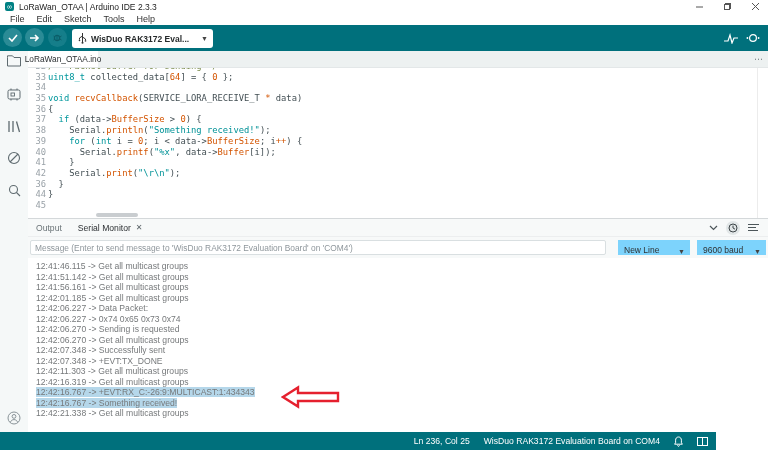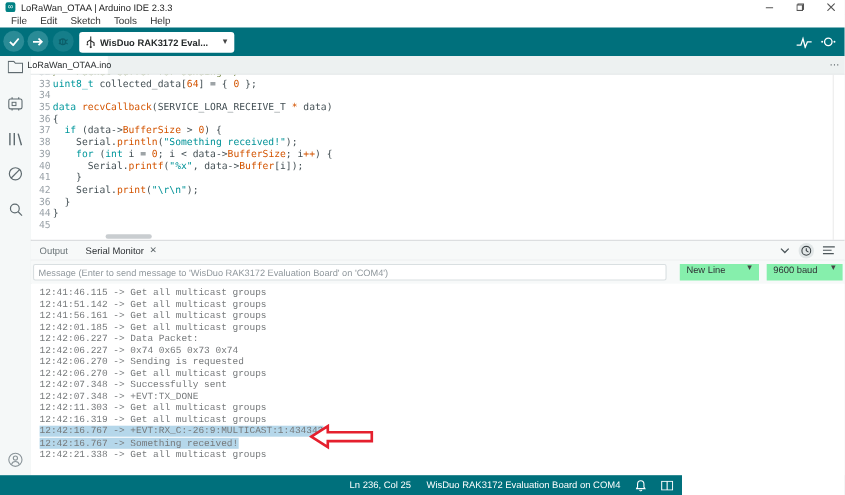--- a/index.html
+++ b/index.html
@@ -55,30 +55,30 @@
   .ptab-out{color:#6b7478;margin-left:8px;}
   .ptab-ser{color:#2d3134;margin-left:16px;display:flex;align-items:center;}
   .ptab-x{color:#5b6468;margin-left:5px;font-size:8px;}
   .picons{margin-left:auto;margin-right:8px;display:flex;align-items:center;gap:6px;}
   .picon{width:14px;height:14px;display:flex;align-items:center;justify-content:center;}
   .picon.on{background:#e1e6e7;border-radius:50%;}
   .inputrow{left:28px;top:237px;width:740px;height:21px;background:#f7f9f9;}
   .msginput{left:2px;top:3px;width:576px;height:15px;background:#fff;border:1px solid #d9dfe1;border-radius:2px;
             font-size:8.4px;color:#333;padding:0 4px;box-sizing:border-box;font-family:"Liberation Sans",sans-serif;}
   .msginput::placeholder{color:#8f979c;}
-  .dd{top:3px;height:15px;background:#86efac;display:flex;align-items:flex-start;font-size:8.5px;color:#2e3133;
+  .dd{top:3px;height:15px;background:#7dd3fc;display:flex;align-items:flex-end;font-size:8.5px;color:#2e3133;
       padding-left:6px;box-sizing:border-box;}
   .serialout{left:28px;top:258px;width:740px;height:174px;background:#fff;padding:3px 0 0 8px;box-sizing:border-box;}
-  .sl{height:10.5px;line-height:10.5px;white-space:pre;font-family:Liberation Mono, monospace;
+  .sl{height:10.5px;line-height:10.5px;white-space:pre;font-family:Liberation Sans, sans-serif;
       font-size:8.6px;color:#76797b;}
   .sl .sel{background:#b5d7ea;}
   .arrow-annot{left:281px;top:385px;width:60px;height:24px;}
 
   
-  .statusbar{left:0;top:432px;width:620px;height:18px;background:#00707c;display:flex;align-items:center;
+  .statusbar{left:0;top:432px;width:716px;height:18px;background:#00707c;display:flex;align-items:center;
              justify-content:flex-end;color:#fff;font-size:8.6px;gap:14px;padding-right:8px;box-sizing:border-box;}
   .sb-item{white-space:nowrap;}
   svg{display:block;}
 </style>
 </head>
 <body>
 
 <div class="app">
 
   <div class="abs titlebar">
@@ -195,21 +195,21 @@
       <span>LoRaWan_OTAA.ino</span>
     </div>
     <div class="abs edmenu">⋯</div>
   </div>
 
   <div class="abs editor">
     <div style="margin-top:-7px;">
         <div class="cl"><span class="ln">32</span><span class="code"><span class="tk-c">/** Packet buffer for sending */</span></span></div>
         <div class="cl"><span class="ln">33</span><span class="code"><span class="tk-k">uint8_t</span><span class="tk-p"> collected_data[</span><span class="tk-n">64</span><span class="tk-p">] = { </span><span class="tk-n">0</span><span class="tk-p"> };</span></span></div>
         <div class="cl"><span class="ln">34</span><span class="code"></span></div>
-        <div class="cl"><span class="ln">35</span><span class="code"><span class="tk-k">data</span><span class="tk-p"> </span><span class="tk-f">recvCallback</span><span class="tk-p">(SERVICE_LORA_RECEIVE_T </span><span class="tk-o">*</span><span class="tk-p"> data)</span></span></div>
+        <div class="cl"><span class="ln">35</span><span class="code"><span class="tk-k">void</span><span class="tk-p"> </span><span class="tk-f">recvCallback</span><span class="tk-p">(SERVICE_LORA_RECEIVE_T </span><span class="tk-o">*</span><span class="tk-p"> data)</span></span></div>
         <div class="cl"><span class="ln">36</span><span class="code"><span class="tk-p">{</span></span></div>
         <div class="cl"><span class="ln">37</span><span class="code"><span class="tk-p">  </span><span class="tk-k">if</span><span class="tk-p"> (data-&gt;</span><span class="tk-f">BufferSize</span><span class="tk-p"> &gt; </span><span class="tk-n">0</span><span class="tk-p">) {</span></span></div>
         <div class="cl"><span class="ln">38</span><span class="code"><span class="tk-p">    Serial.</span><span class="tk-f">println</span><span class="tk-p">(</span><span class="tk-s">"Something received!"</span><span class="tk-p">);</span></span></div>
         <div class="cl"><span class="ln">39</span><span class="code"><span class="tk-p">    </span><span class="tk-k">for</span><span class="tk-p"> (</span><span class="tk-k">int</span><span class="tk-p"> i = </span><span class="tk-n">0</span><span class="tk-p">; i &lt; data-&gt;</span><span class="tk-f">BufferSize</span><span class="tk-p">; i</span><span class="tk-o">++</span><span class="tk-p">) {</span></span></div>
         <div class="cl"><span class="ln">40</span><span class="code"><span class="tk-p">      Serial.</span><span class="tk-f">printf</span><span class="tk-p">(</span><span class="tk-s">"%x"</span><span class="tk-p">, data-&gt;</span><span class="tk-f">Buffer</span><span class="tk-p">[i]);</span></span></div>
         <div class="cl"><span class="ln">41</span><span class="code"><span class="tk-p">    }</span></span></div>
         <div class="cl"><span class="ln">42</span><span class="code"><span class="tk-p">    Serial.</span><span class="tk-f">print</span><span class="tk-p">(</span><span class="tk-s">"\r\n"</span><span class="tk-p">);</span></span></div>
         <div class="cl"><span class="ln">36</span><span class="code"><span class="tk-p">  }</span></span></div>
         <div class="cl"><span class="ln">44</span><span class="code"><span class="tk-p">}</span></span></div>
         <div class="cl"><span class="ln">45</span><span class="code"></span></div>

